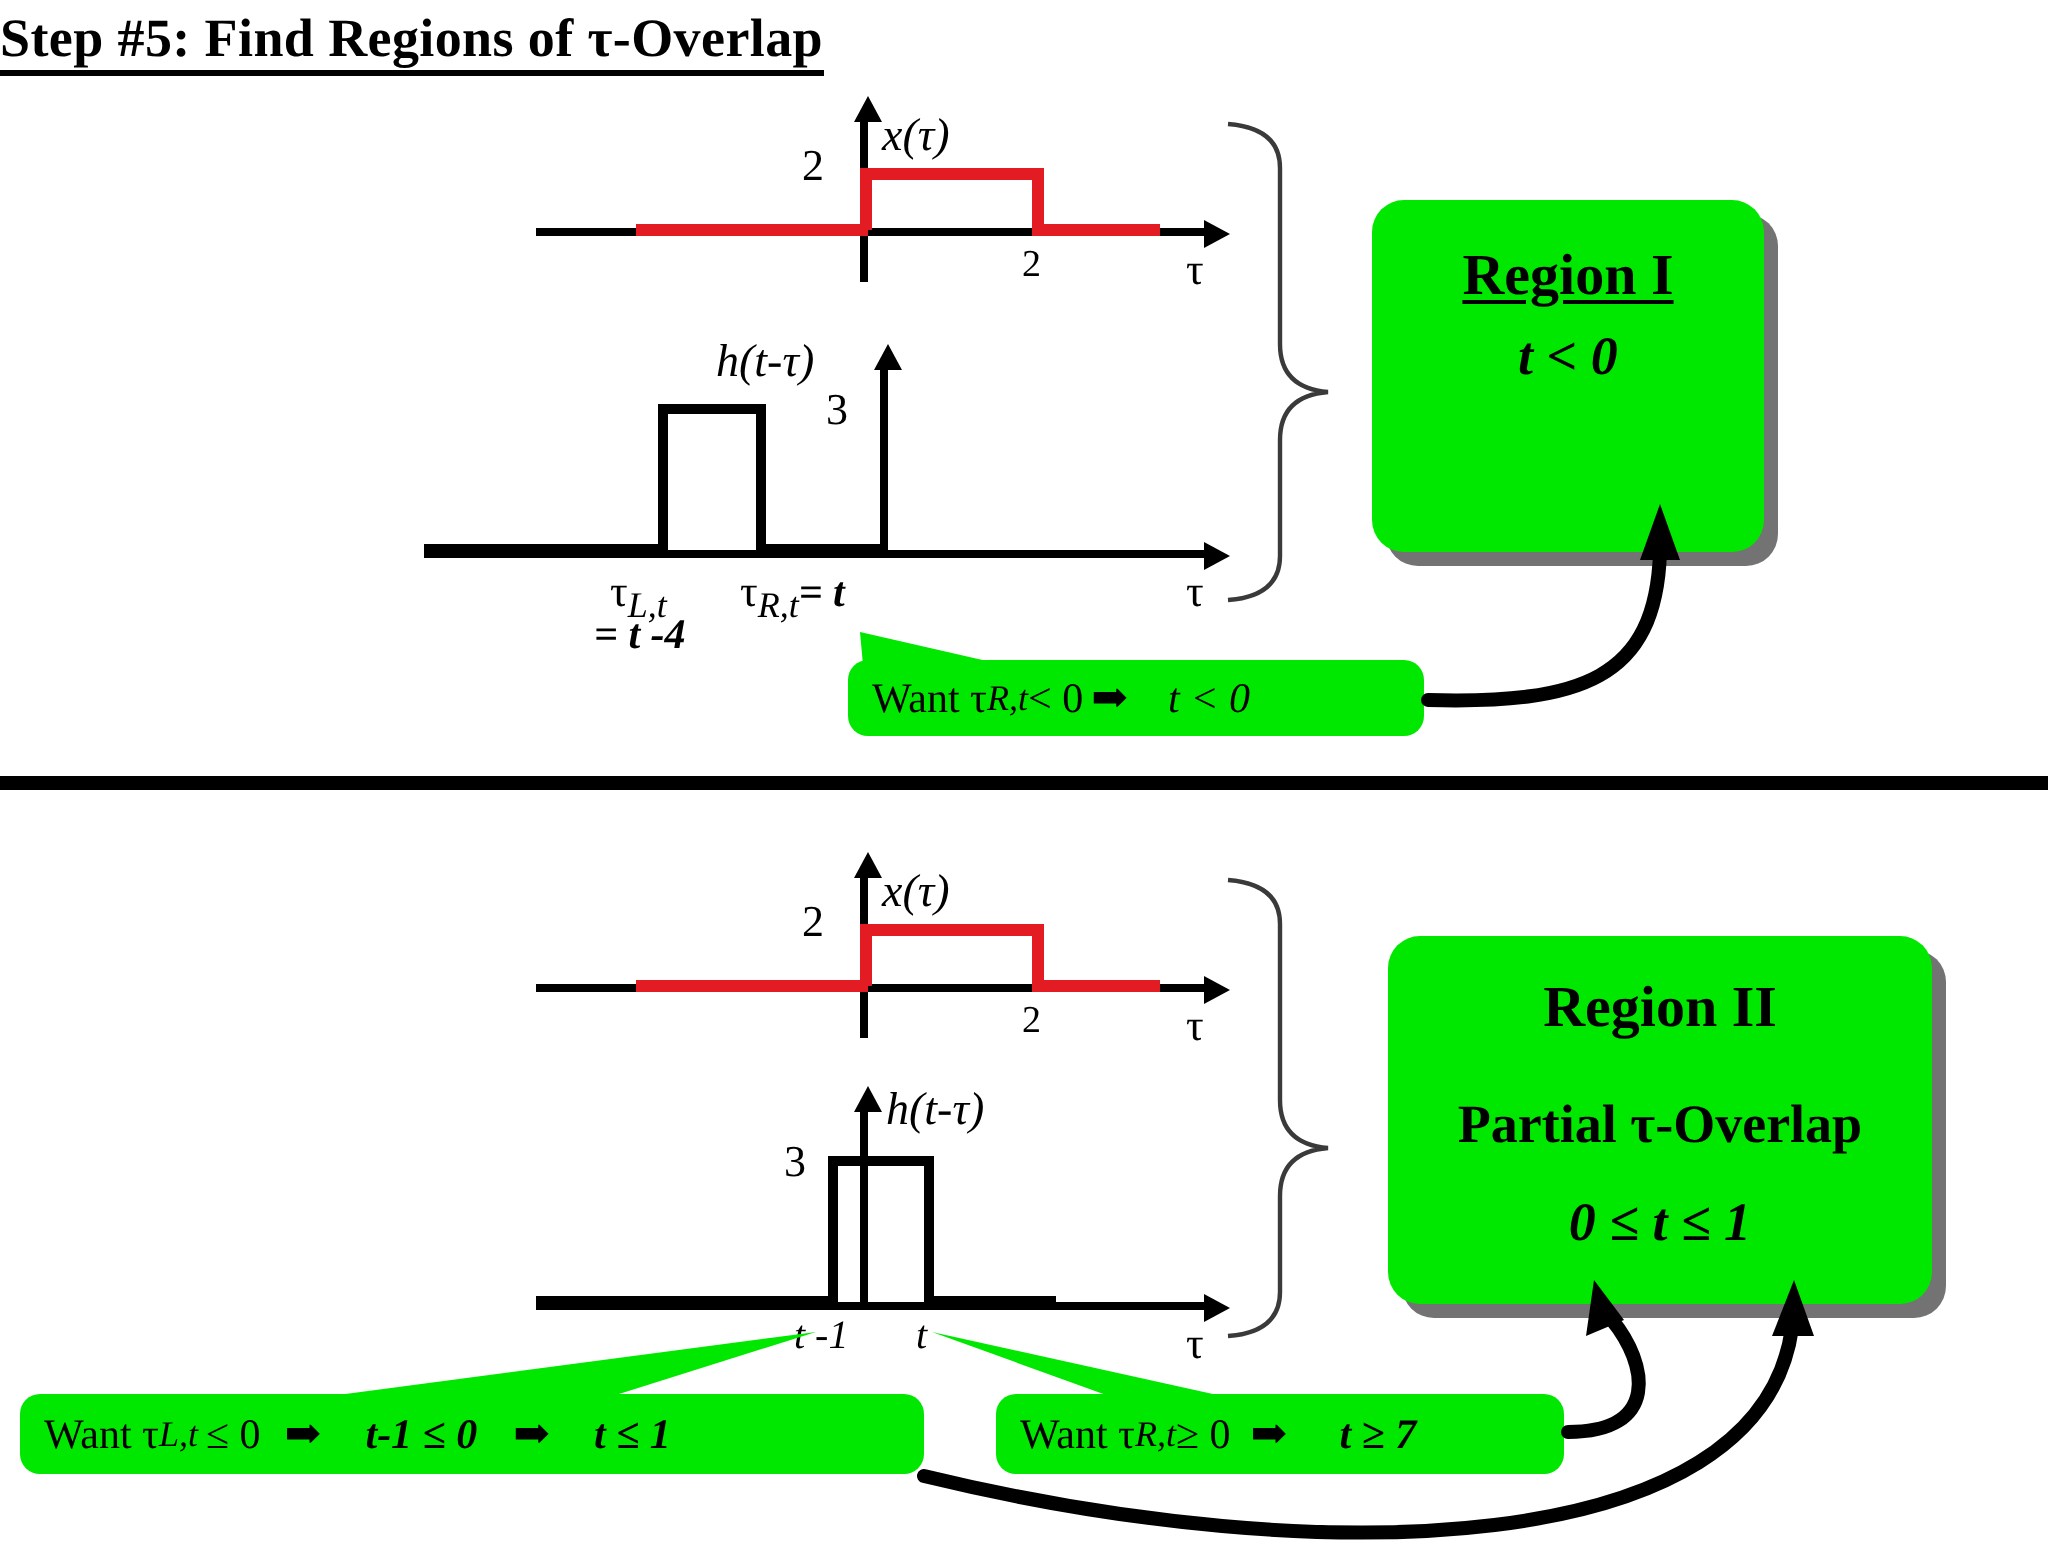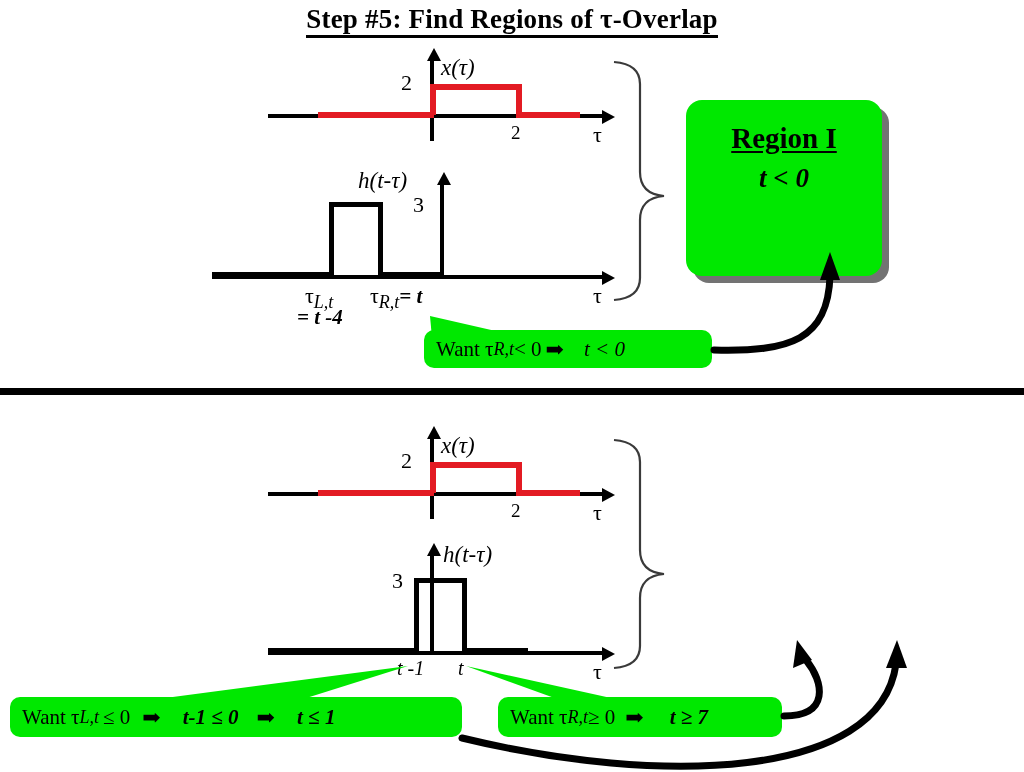--- a/index.html
+++ b/index.html
@@ -4,21 +4,21 @@
 <style>
   html,body{margin:0;padding:0;}
   body{
     width:1024px;height:772px;background:#ffffff;position:relative;overflow:hidden;
     font-family:"Liberation Serif","DejaVu Serif",serif;color:#000;
   }
   .slide{position:absolute;left:0;top:0;width:1024px;height:772px;}
 
   
   .title{
-    position:absolute;left:0;top:4px;width:1024px;text-align:center;
+    position:absolute;left:0;top:4px;width:1024px;text-align:left;
     font-size:27px;font-weight:bold;letter-spacing:.2px;
   }
   .title span{border-bottom:3px solid #000;padding-bottom:1px;}
 
   
   .divider{position:absolute;left:0;top:388px;width:1024px;height:7px;background:#000;}
 
   
   .axis-h{position:absolute;height:4px;background:#000;}
   .axis-v{position:absolute;width:4px;background:#000;}
@@ -168,20 +168,25 @@
     <div class="blk-v" style="left:462px;top:578px;height:73px;"></div>
     <div class="blk-base" style="left:462px;top:648px;width:66px;"></div>
 
     <div class="lbl lbl-i" style="left:443px;top:542px;font-size:23px;">h(t-τ)</div>
     <div class="lbl" style="left:392px;top:568px;">3</div>
     <div class="lbl ital" style="left:397px;top:657px;font-size:20px;">t -1</div>
     <div class="lbl ital" style="left:458px;top:657px;font-size:20px;">t</div>
     <div class="lbl" style="left:593px;top:659px;">τ</div>
   </div>
 
+  <div class="region-box" style="left:694px;top:468px;width:272px;height:184px;">
+    <div class="region-title" style="margin-top:20px;">Region II</div>
+    <div class="region-line" style="margin-top:26px;">Partial τ-Overlap</div>
+    <div class="region-cond" style="margin-top:18px;">0 ≤ t ≤ 1</div>
+  </div>
 
   <div class="callout" style="left:10px;top:697px;width:452px;height:40px;">
     <span>Want</span>&nbsp;
     <span>τ</span><span class="sub">L,t</span>
     <span style="padding-left:4px;">≤ 0</span>
     <span class="arw" style="padding-left:12px;">➡</span>
     <span class="ital bold" style="padding-left:18px;">t-1 ≤ 0</span>
     <span class="arw" style="padding-left:18px;">➡</span>
     <span class="ital bold" style="padding-left:18px;">t ≤ 1</span>
   </div>

